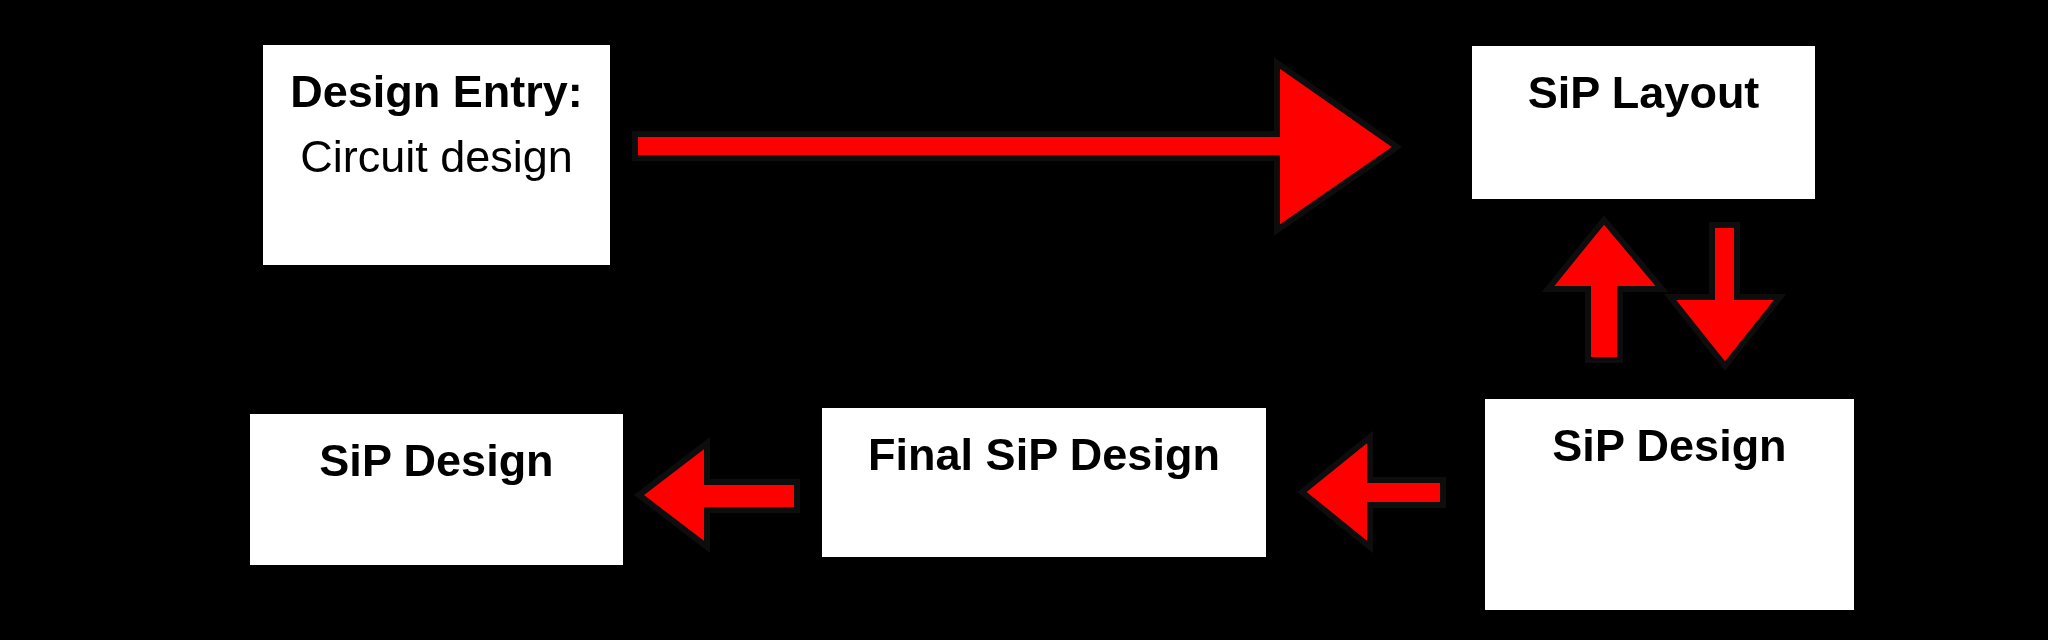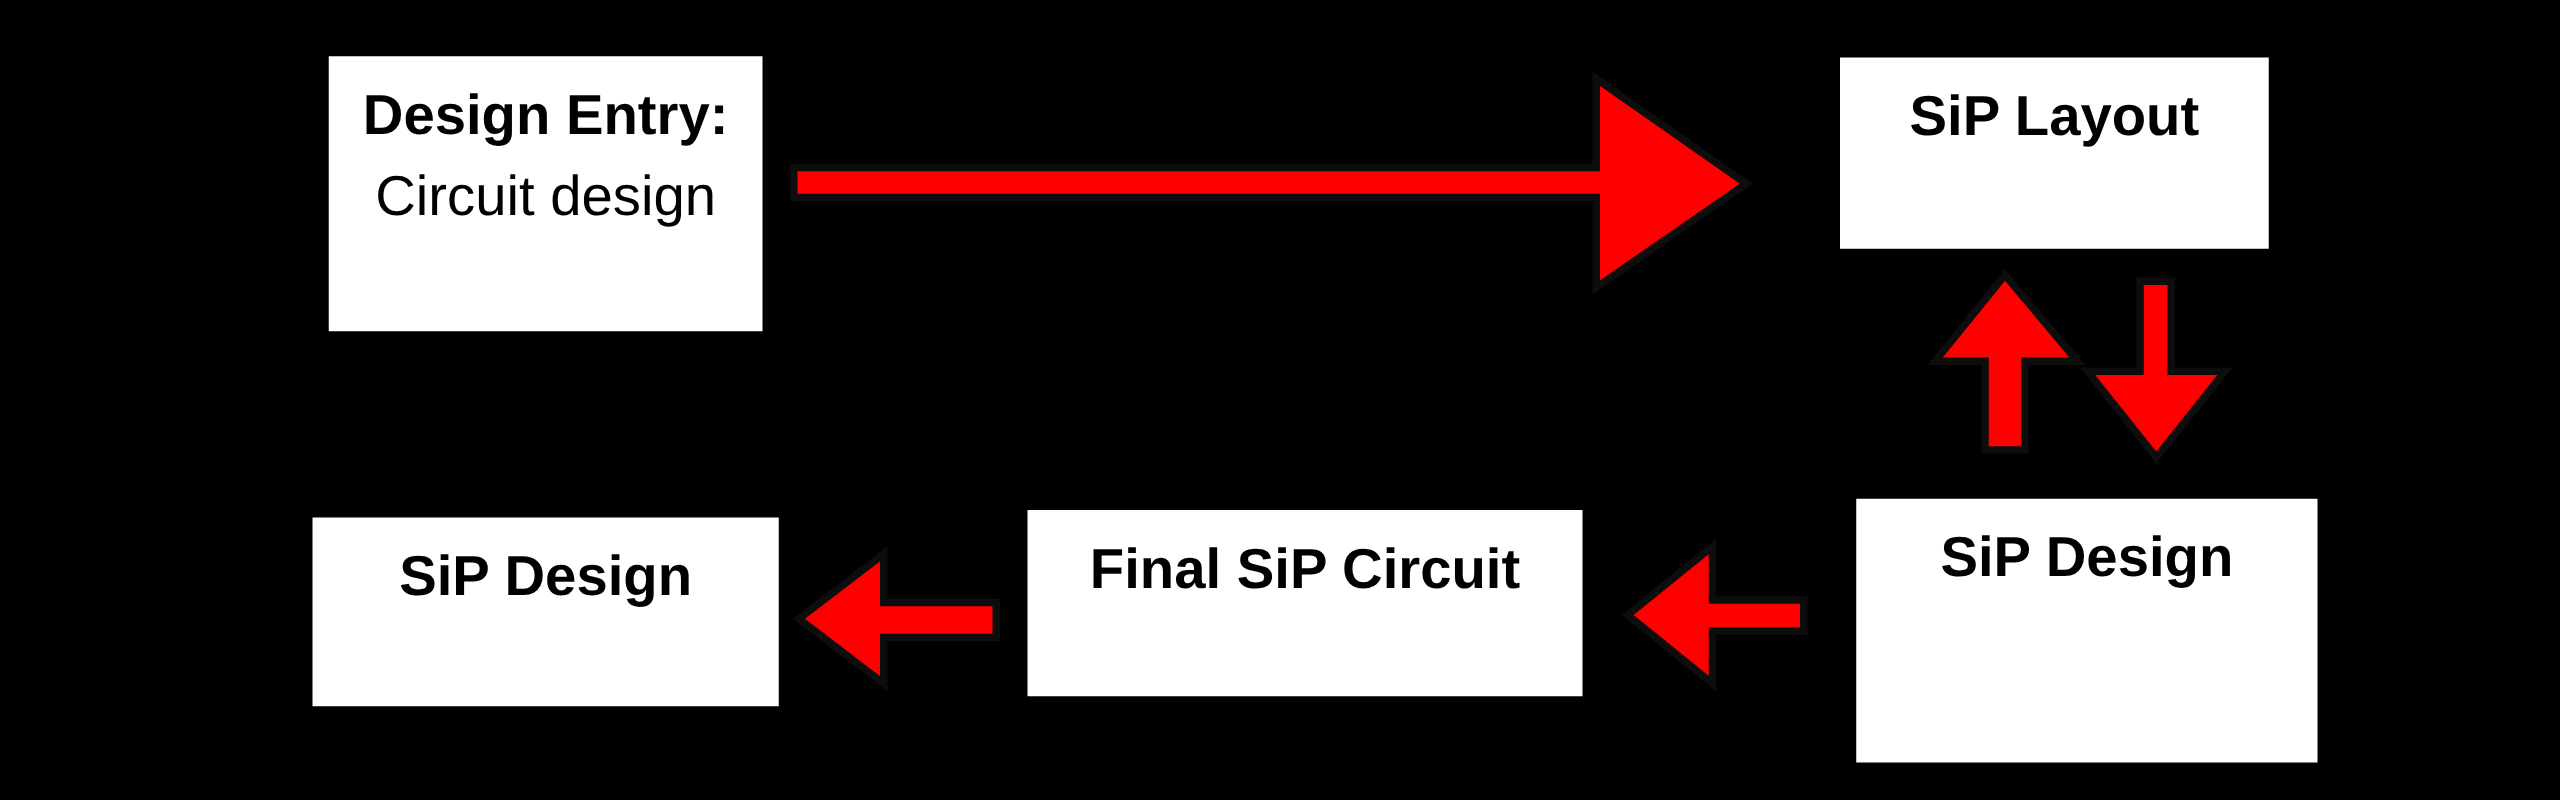--- a/index.html
+++ b/index.html
@@ -71,20 +71,20 @@
 
   <div class="node n-sip-layout">
     <span class="line">SiP Layout</span>
   </div>
 
   <div class="node n-sip-design-perf">
     <span class="line">SiP Design</span>
   </div>
 
   <div class="node n-final-sip-layout">
-    <span class="line">Final SiP Circuit</span>
+    <span class="line">Final SiP Design</span>
   </div>
 
   <div class="node n-sip-design">
     <span class="line">SiP Design</span>
   </div>
 
 </div>
 
 </body></html>

